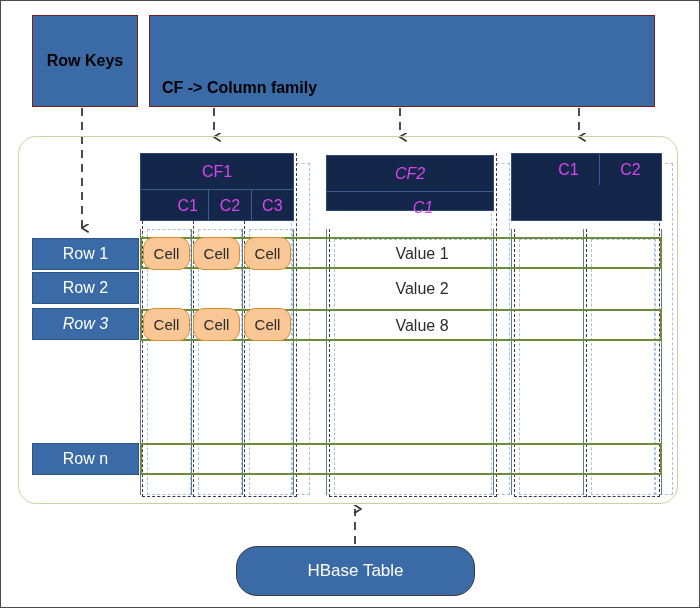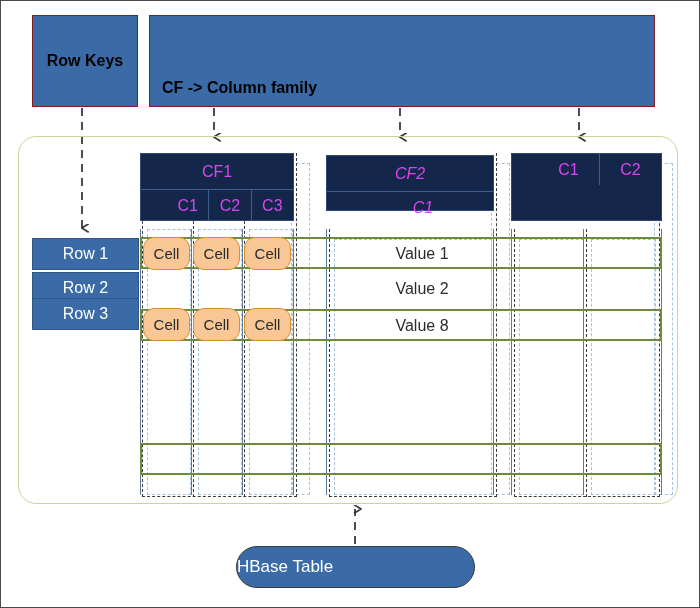--- a/index.html
+++ b/index.html
@@ -135,27 +135,27 @@
   .vbox-dash{
     position:absolute;
     border:1.4px dashed #a8c1dd;
     box-sizing:border-box;
     background:transparent;
   }
 
   
   #hbase-pill{
     position:absolute;
-    left:235px;top:545px;width:239px;height:42px;
+    left:235px;top:545px;width:239px;height:50px;
     background:#3A6BA6;
     border:1px solid #3b3b3b;
     border-radius:21px;
     color:#ffffff;
     font-size:17px;
-    display:flex;align-items:center;justify-content:flex-start;
+    display:flex;align-items:center;justify-content:center;
     box-sizing:border-box;
   }
 </style>
 </head>
 <body>
 
 <div id="canvas">
 
   <div class="legend-box" id="rowkeys-box">
     <span>Row Keys</span>
@@ -252,22 +252,25 @@
   <div class="green-row" style="top:236px;"></div>
   <div class="green-row" style="top:308px;"></div>
   <div class="green-row" style="top:442px;"></div>
 
   <div class="row-label" style="top:237px;">
     <span>Row 1</span>
   </div>
   <div class="row-label" style="top:271px;">
     <span>Row 2</span>
   </div>
-  <div class="row-label" style="top:297px;">
+  <div class="row-label" style="top:307px;font-style:italic;">
     <span>Row 3</span>
+  </div>
+  <div class="row-label" style="top:442px;">
+    <span>Row n</span>
   </div>
 
   <div class="value-label" style="top:237px;">Value 1</div>
   <div class="value-label" style="top:272px;">Value 2</div>
   <div class="value-label" style="top:309px;">Value 8</div>
 
   <div class="cell-pill" style="left:142px;top:236px;width:47px;">
     <span>Cell</span>
   </div>
   <div class="cell-pill" style="left:192px;top:236px;width:47px;">

